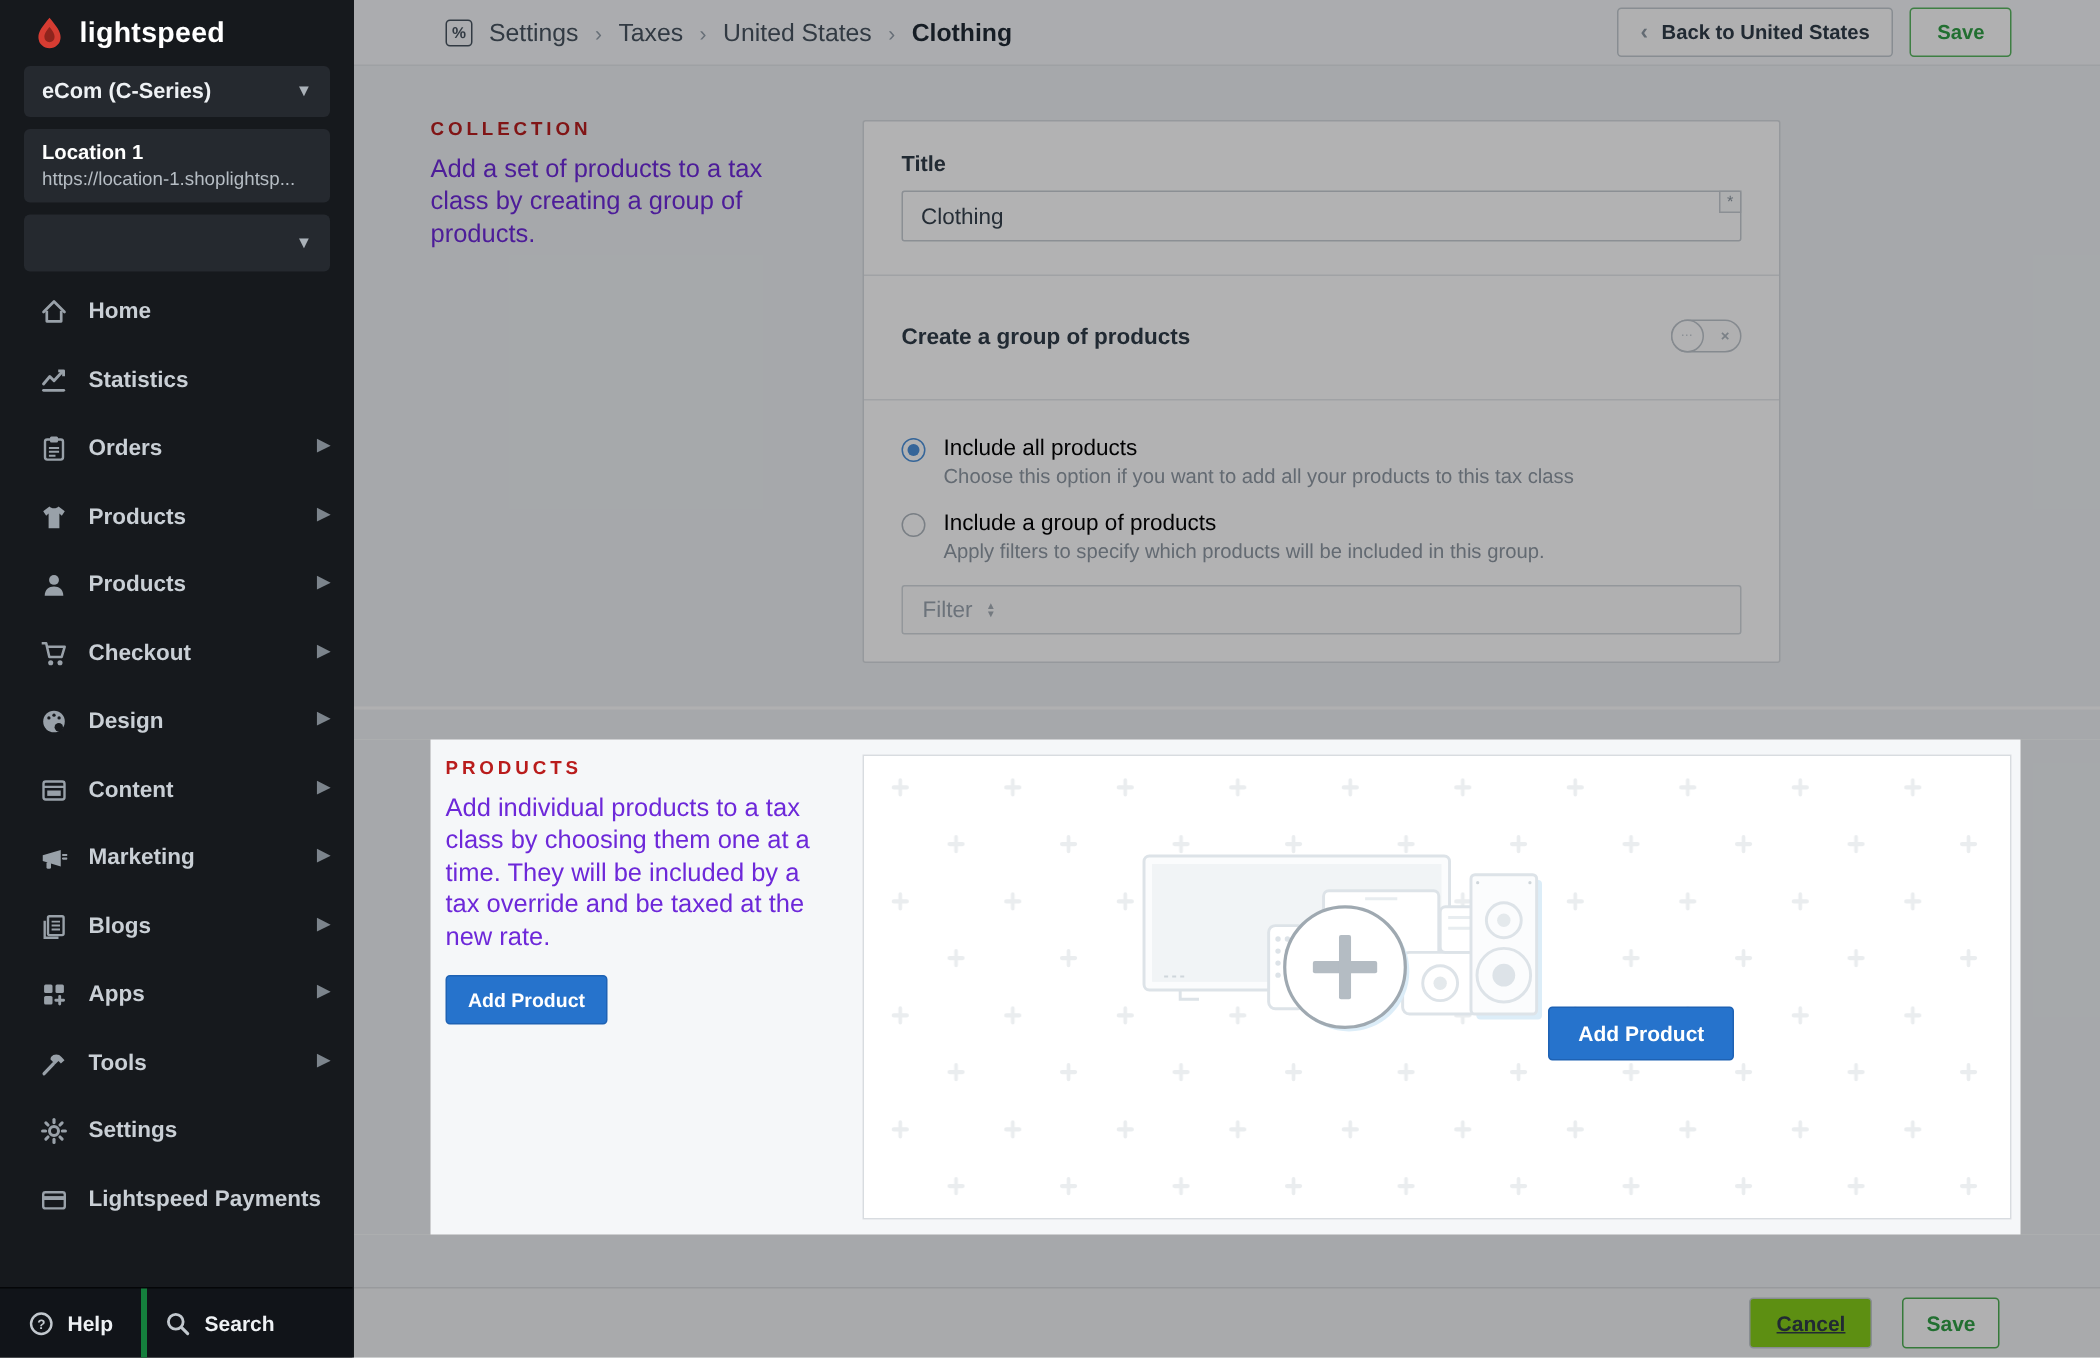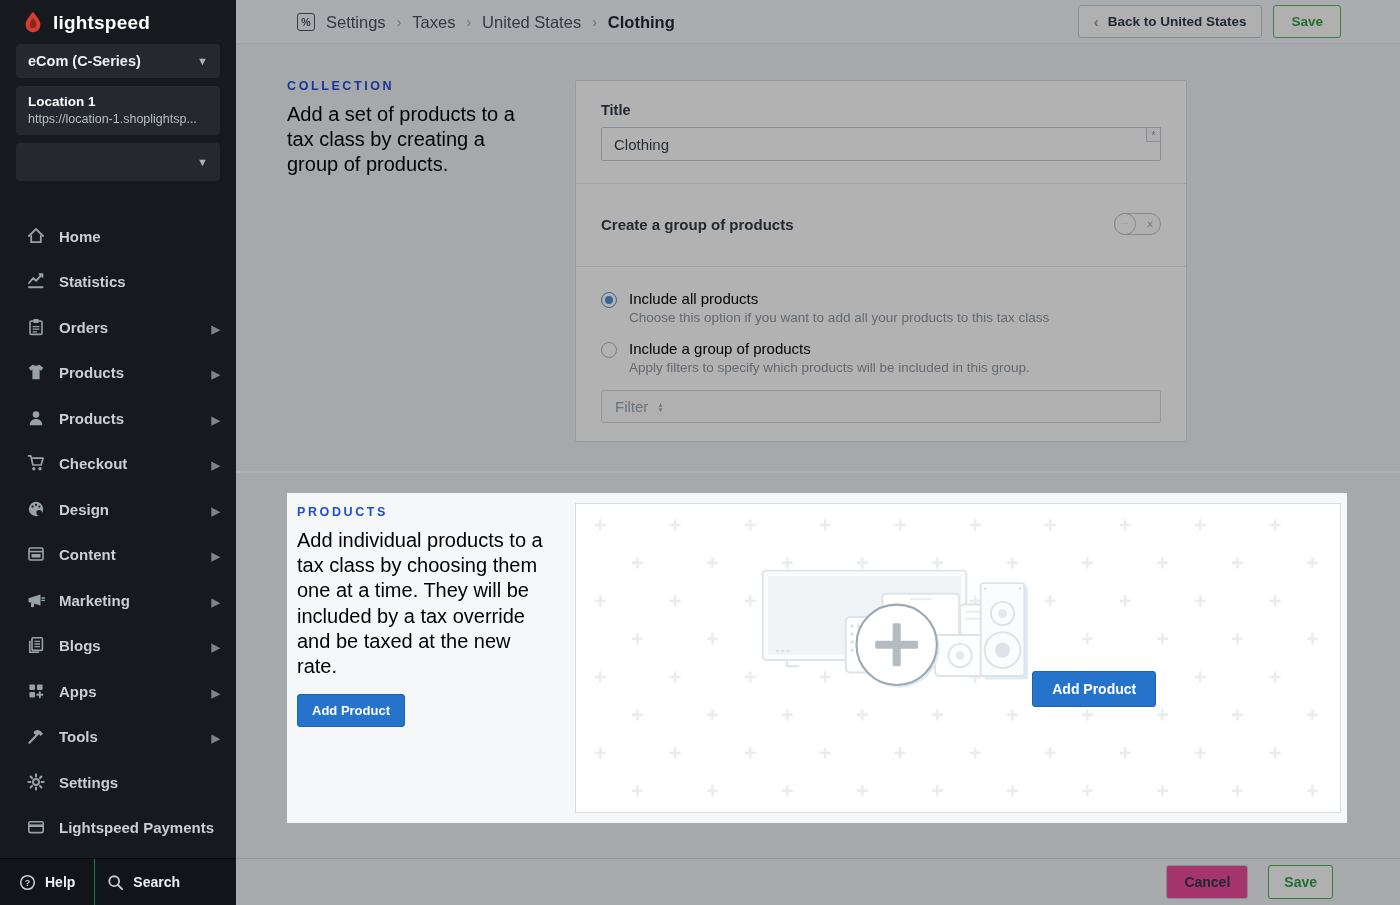--- a/index.html
+++ b/index.html
@@ -14,46 +14,46 @@
   .logo-row { display:flex; align-items:center; gap:9px; padding:11px 0 9px 22px; }
   .logo-text { color:#fff; font-size:19px; font-weight:600; letter-spacing:.2px; }
   .side-box { margin:0 16px 8px; background:#25292f; border-radius:4px; color:#eef1f4; }
   .side-select { display:flex; align-items:center; justify-content:space-between; padding:9px 12px; font-size:14.5px; font-weight:700; cursor:pointer; }
   .side-caret { color:#aab1b8; font-size:11px; }
   .location-box { padding:8px 12px 9px; cursor:pointer; }
   .loc-name { font-size:13.5px; font-weight:700; color:#fff; }
   .loc-url { font-size:12.5px; color:#b6bdc4; white-space:nowrap; overflow:hidden; margin-top:3px; }
   .side-select.empty { height:38px; }
   .nav { margin-top:18px; }
-  .nav-item { display:flex; align-items:flex-end; height:45.5px; padding:0 16px 0 27px; font-size:15px; font-weight:600; color:#c9cfd5; cursor:pointer; }
+  .nav-item { display:flex; align-items:flex-start; height:45.5px; padding:0 16px 0 27px; font-size:15px; font-weight:600; color:#c9cfd5; cursor:pointer; }
   .nav-icon { width:18px; height:18px; margin-right:14px; color:#99a1a9; flex:0 0 18px; }
   .nav-arrow { margin-left:auto; color:#7c848c; font-size:11px; }
   .sidebar-footer { position:absolute; left:0; bottom:0; width:235px; height:47px; background:#111419; border-top:1px solid #050608; display:flex; align-items:stretch; }
   .footer-btn { display:flex; align-items:center; gap:9px; padding:0 19px; color:#eef1f4; font-size:14px; font-weight:600; cursor:pointer; }
-  .footer-btn + .footer-btn { border-left:1px solid #15803d;padding-left:12px; }
+  .footer-btn + .footer-btn { border-left:4px solid #15803d;padding-left:12px; }
   .footer-icon { width:17px; height:17px; color:#c2c8ce; }
 
   
   .top-header { position:absolute; left:235px; top:0; width:1165px; height:44px; background:#f5f7f9; border-bottom:1px solid #e3e6e9; z-index:10; }
   .breadcrumb { position:absolute; left:62px; top:0; height:44px; display:flex; align-items:center; gap:11px; font-size:16.5px; color:#46525e; }
   .crumb { cursor:pointer; }
   .crumb-sep { color:#939ea9; font-size:14px; }
   .crumb-current { color:#1e2832; font-weight:700; }
   .pct-icon { width:18px; height:18px; border:1.5px solid #46525e; border-radius:3px; display:flex; align-items:center; justify-content:center; font-size:10.5px; font-weight:700; color:#46525e; cursor:pointer; }
   .header-actions { position:absolute; right:59px; top:5px; display:flex; gap:11px; }
   .btn { border-radius:3px; font-weight:700; cursor:pointer; font-family:inherit; }
   .btn-back { background:#fdfdfd; border:1px solid #c3cad0; color:#2e3a46; font-size:13.5px; padding:8px 15px; display:flex; align-items:center; gap:9px; }
   .btn-back .chev { color:#8d98a2; font-size:15px; line-height:10px; }
   .btn-save-outline { background:#fcfdfc; border:1px solid #57b55e; color:#2f9e43; font-size:13.5px; padding:8px 17px; }
 
   
   .section-intro { position:absolute; z-index:5; }
   .intro-collection { left:287px; top:79px; width:250px; }
-  .section-heading { font-size:12.5px; font-weight:700; letter-spacing:2.6px; color:#1d4ed8; margin-bottom:9px; }
-  .section-desc { font-size:20px; color:#000000; line-height:1.26; }
+  .section-heading { font-size:12.5px; font-weight:700; letter-spacing:2.6px; color:#b91c1c; margin-bottom:9px; }
+  .section-desc { font-size:17px; color:#6d28d9; line-height:1.26; }
   .collection-card { position:absolute; left:575px; top:80px; width:612px; height:362px; background:#fff; border:1px solid #d7dbdf; border-radius:2px; z-index:5; }
   .card-sec1 { padding:21px 25px 22px; }
   .field-label { font-size:14.5px; font-weight:600; color:#2e3a46; margin-bottom:9px; }
   .text-input { position:relative; height:34px; border:1px solid #c7cdd2; border-radius:2px; background:#fff; display:flex; align-items:center; padding:0 12px; font-size:15px; color:#333f4a; cursor:text; }
   .req-badge { position:absolute; right:-1px; top:-1px; width:15px; height:15px; border:1px solid #c7cdd2; background:#fafbfb; color:#8d98a2; font-size:11px; line-height:14px; text-align:center; }
   .card-div { border-top:1px solid #e5e8eb; }
   .card-sec2 { display:flex; align-items:center; justify-content:space-between; padding:29px 25px 31px; }
   .toggle-label { font-size:15px; font-weight:700; color:#2e3a46; }
   .toggle { display:flex; align-items:center; width:47px; height:22px; border:1px solid #bec5cb; border-radius:12px; background:#fdfdfd; cursor:pointer; position:relative; }
   .toggle-knob { width:22px; height:22px; border-radius:50%; border:1px solid #bec5cb; background:#fff; margin:-1px 0 0 -1px; display:flex; align-items:center; justify-content:center; color:#c3cad0; font-size:8px; letter-spacing:1px; }
@@ -76,21 +76,21 @@
   .products-intro { position:absolute; left:10px; top:12px; width:252px; }
   .btn-add { margin-top:15px; background:#2673cc; border:1px solid #1e62b4; color:#fff; font-size:13px; padding:8px 14px; }
   .products-panel { position:absolute; left:288px; top:10px; width:766px; height:310px; background:#fff; border:1px solid #d8dce0; overflow:hidden; }
   .plus-pattern { position:absolute; left:0; top:0; width:100%; height:100%; }
   .panel-content { position:relative; text-align:center; padding-top:54px; }
   .empty-msg { font-size:16px; color:#333f4a; margin-top:23px; }
   .btn-add-lg { margin-top:14px; background:#2673cc; border:1px solid #1e62b4; color:#fff; font-size:14px; padding:9px 19px; }
 
   
   .page-footer { position:absolute; left:235px; top:858px; width:1165px; height:47px; background:#f2f4f5; border-top:1px solid #d9dcdf; display:flex; align-items:center; justify-content:flex-end; gap:20px; padding-right:67px; z-index:10; }
-  .btn-cancel { background:#ec4899; border:1px solid #c3cad0; color:#2e3a46; font-size:14px; padding:8px 17px; }
+  .btn-cancel { background:#84cc16; border:1px solid #c3cad0; color:#2e3a46; font-size:14px; padding:8px 17px;text-decoration:underline; }
   .btn-save-footer { background:#fcfdfc; border:1px solid #4caf50; color:#2f9e43; font-size:14px; padding:8px 15px; }
 
   
   .dim { position:absolute; background:rgba(5,8,10,0.31); pointer-events:none; z-index:45; }
   .dim-top { left:235px; top:0; width:1165px; height:493px; }
   .dim-bottom { left:235px; top:823px; width:1165px; height:82px; }
   .dim-left { left:235px; top:493px; width:52px; height:330px; }
   .dim-right { left:1347px; top:493px; width:53px; height:330px; }
 </style>
 </head>

